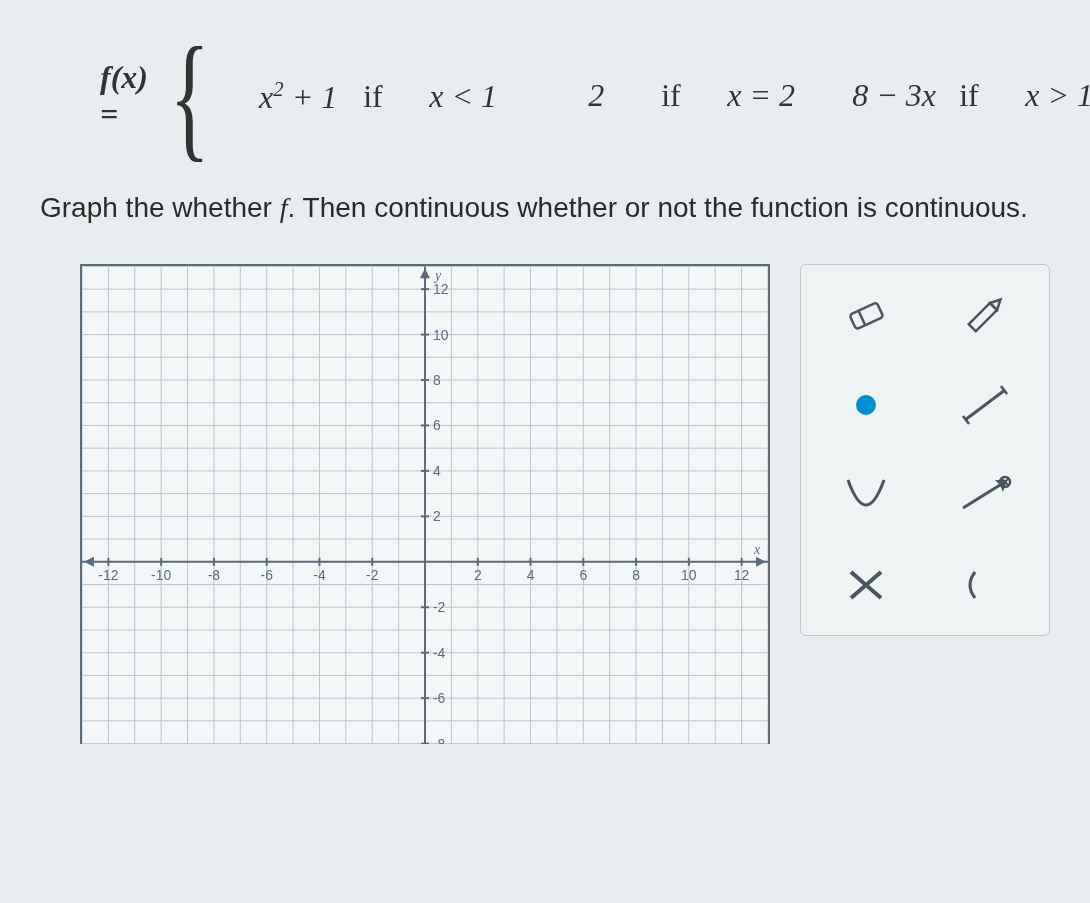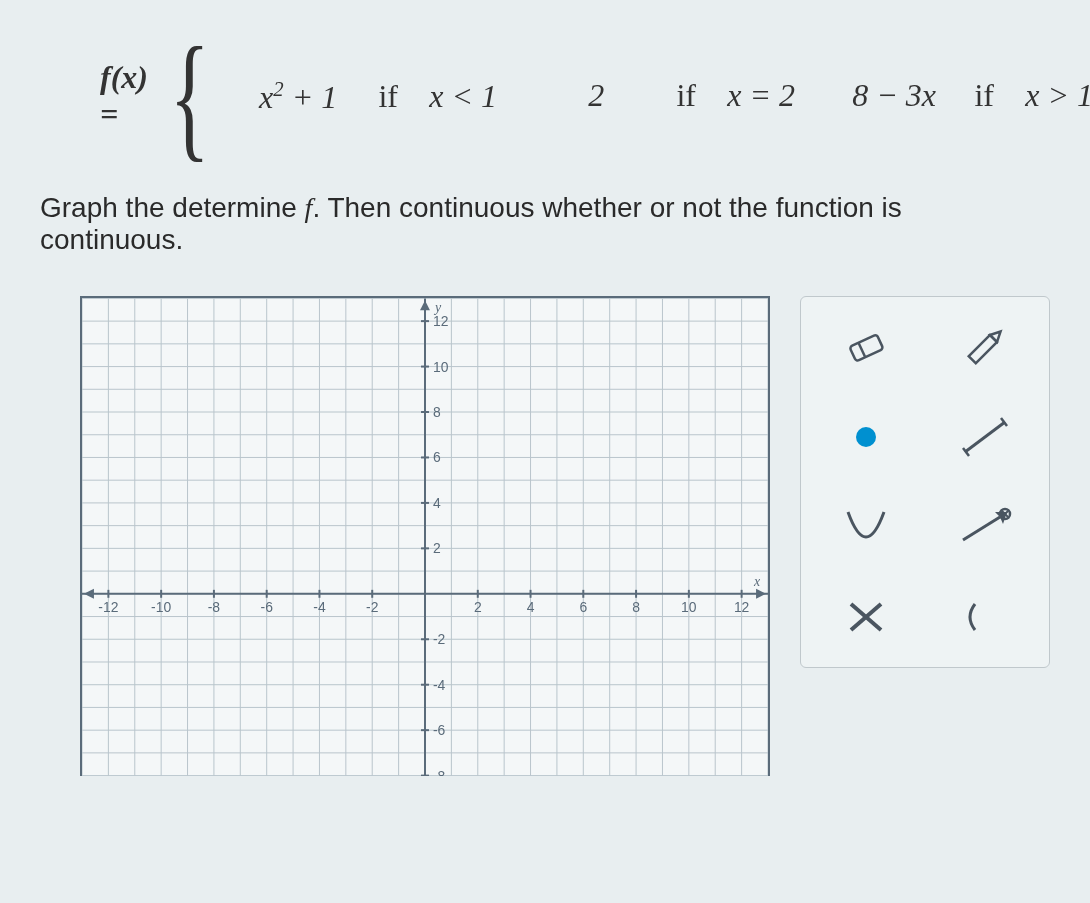--- a/index.html
+++ b/index.html
@@ -28,21 +28,21 @@
     font-size: 140px;
     font-style: normal;
     font-weight: 100;
     line-height: 0.8;
     margin-right: 10px;
     transform: scaleX(0.6);
   }
   .cases { display: flex; flex-direction: row; gap: 18px; }
   .case-row { display: flex; align-items: baseline; }
   .expr { width: 130px; text-align: center; }
-  .if { width: 50px; text-align: center; font-style: normal; }
+  .if { width: 50px; text-align: left; font-style: normal; }
   .cond { width: 100px; text-align: center; }
   .sup { font-size: 0.65em; vertical-align: super; }
   .instruction {
     font-size: 28px;
     color: #2a2a2a;
     margin: 20px 0 40px 0;
   }
   .instruction .fi { font-family: 'Times New Roman', serif; font-style: italic; }
   .graph-area {
     display: flex;
@@ -107,21 +107,21 @@
       </div>
       <div class="case-row">
         <span class="expr">8 − 3x</span>
         <span class="if">if</span>
         <span class="cond">x &gt; 1</span>
       </div>
     </div>
   </div>
 
   <p class="instruction">
-    <span>Graph the determine </span><span class="fi">f</span><span>. Then continuous whether or not the function is continuous.</span>
+    <span>Graph the whether </span><span class="fi">f</span><span>. Then continuous whether or not the function is continuous.</span>
   </p>
 
   <div class="graph-area">
     <div class="graph-frame">
       <svg class="graph-svg" viewBox="0 0 690 480" id="graph-svg">
           <line class="grid-line" x1="0" y1="0" x2="0" y2="480"></line>
           <line class="grid-line" x1="26.53846153846154" y1="0" x2="26.53846153846154" y2="480"></line>
           <line class="grid-line" x1="53.07692307692308" y1="0" x2="53.07692307692308" y2="480"></line>
           <line class="grid-line" x1="79.61538461538461" y1="0" x2="79.61538461538461" y2="480"></line>
           <line class="grid-line" x1="106.15384615384616" y1="0" x2="106.15384615384616" y2="480"></line>

